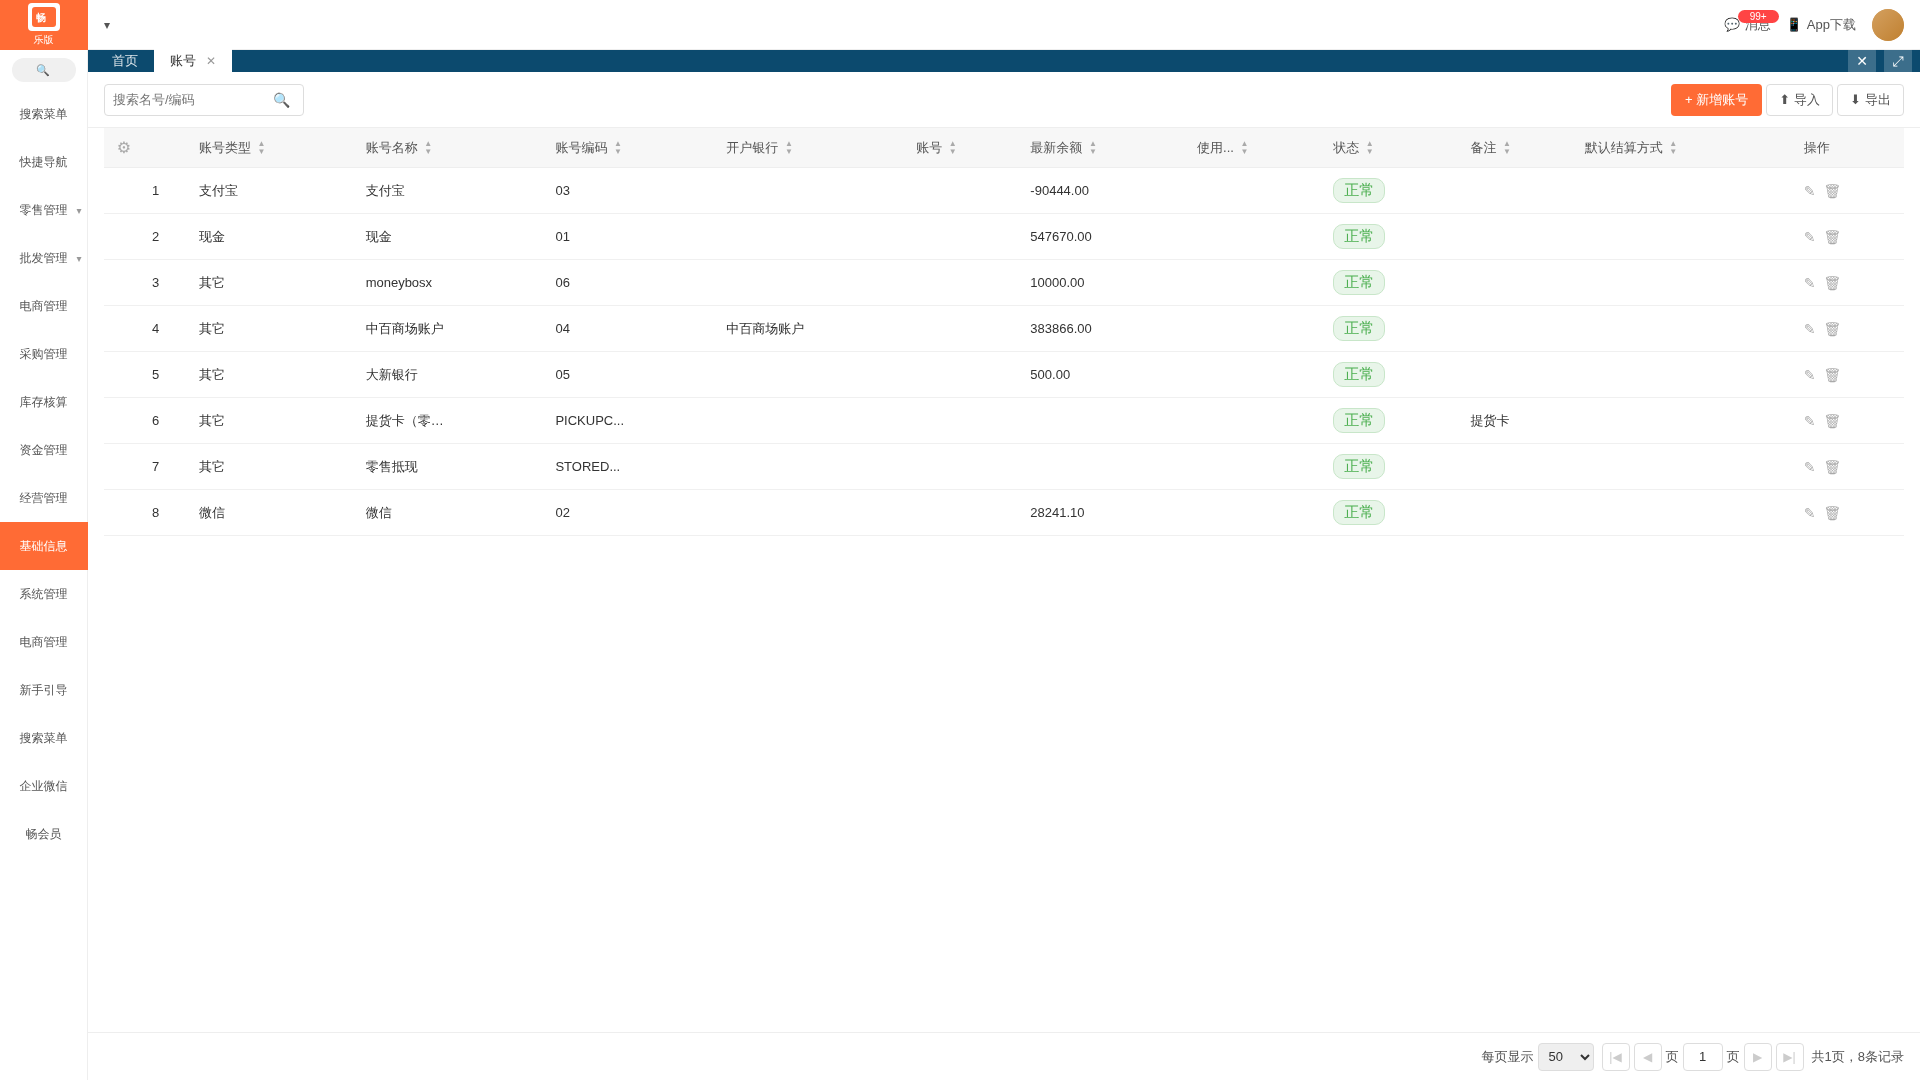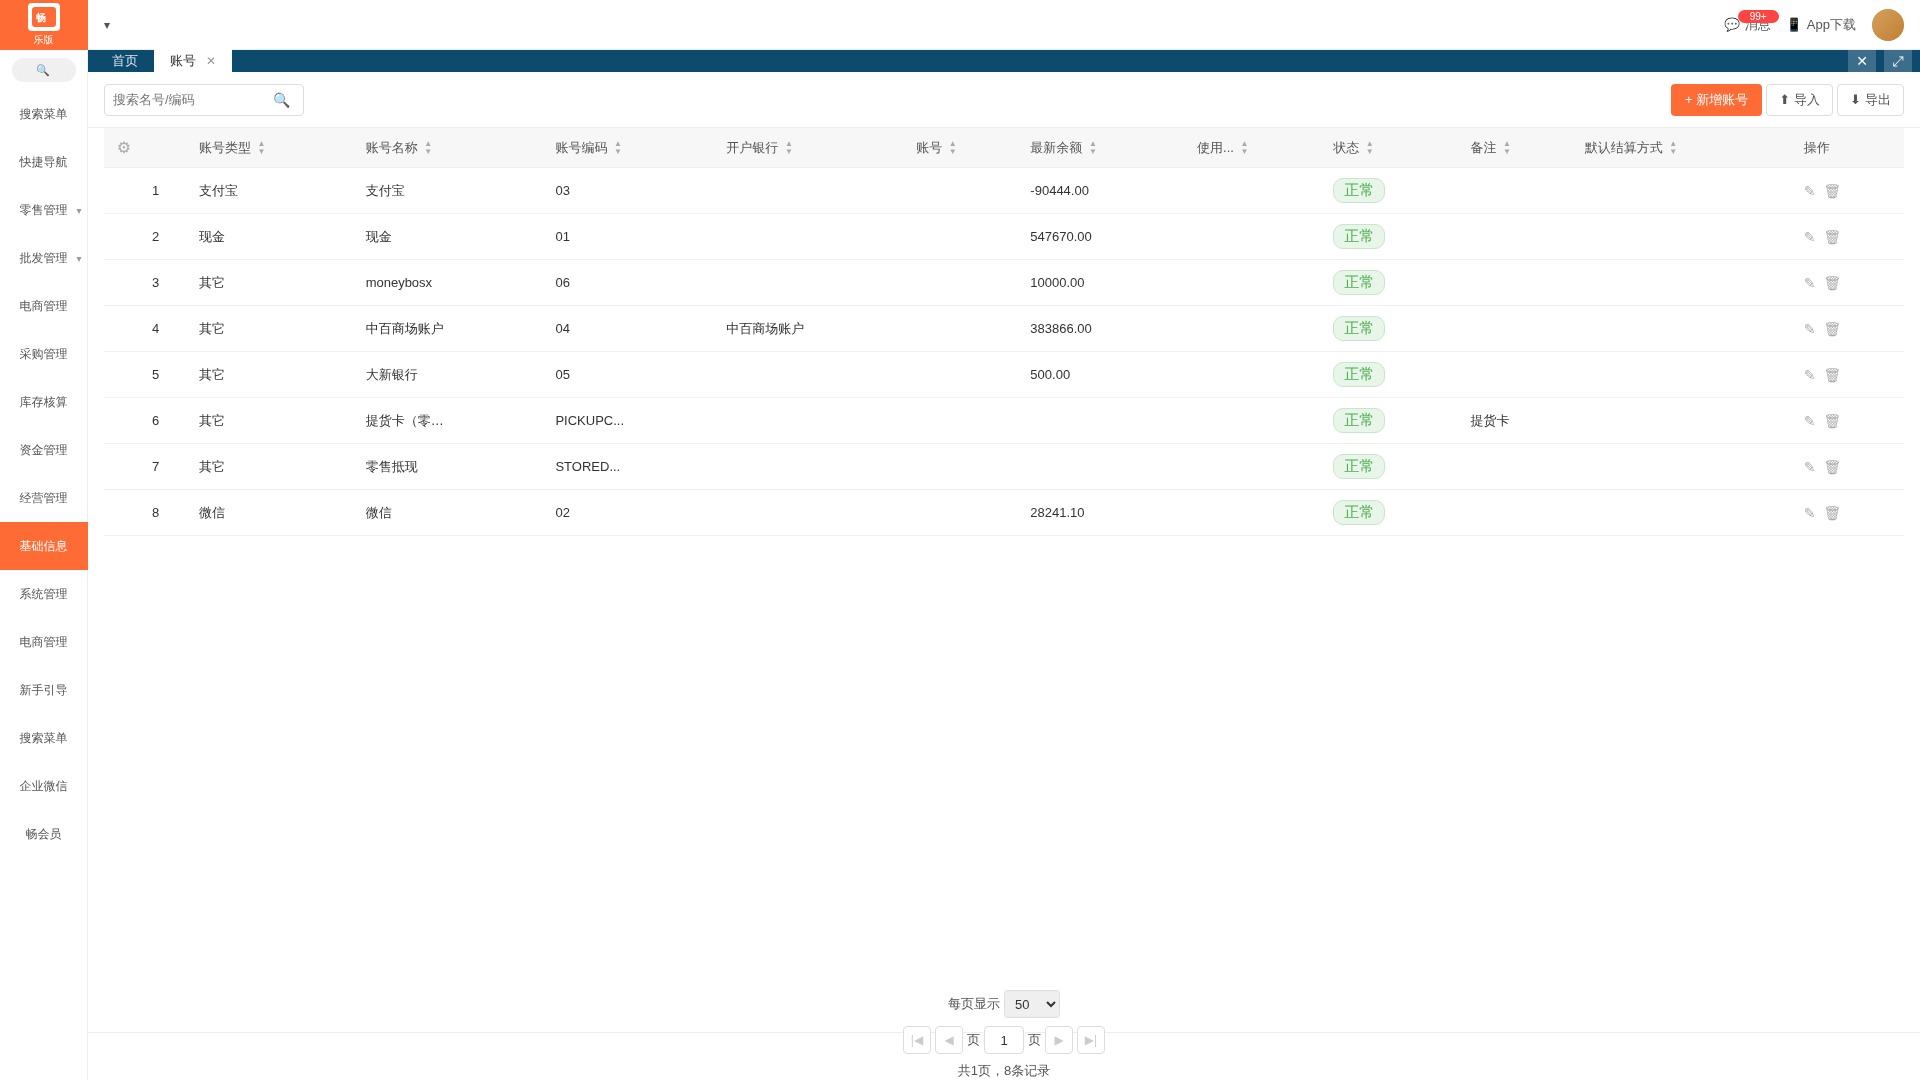--- a/index.html
+++ b/index.html
@@ -333,21 +333,20 @@
     .pagination {
       height: 48px;
       padding: 0 16px;
       display: flex;
       align-items: center;
       justify-content: flex-end;
       gap: 8px;
       border-top: 1px solid #eee;
       font-size: 13px;
       color: #555;
-      flex-direction: column;
     }
     .page-size-select {
       display: flex;
       align-items: center;
       gap: 4px;
     }
     .page-size-select select {
       border: 1px solid #ddd;
       border-radius: 4px;
       height: 28px;

